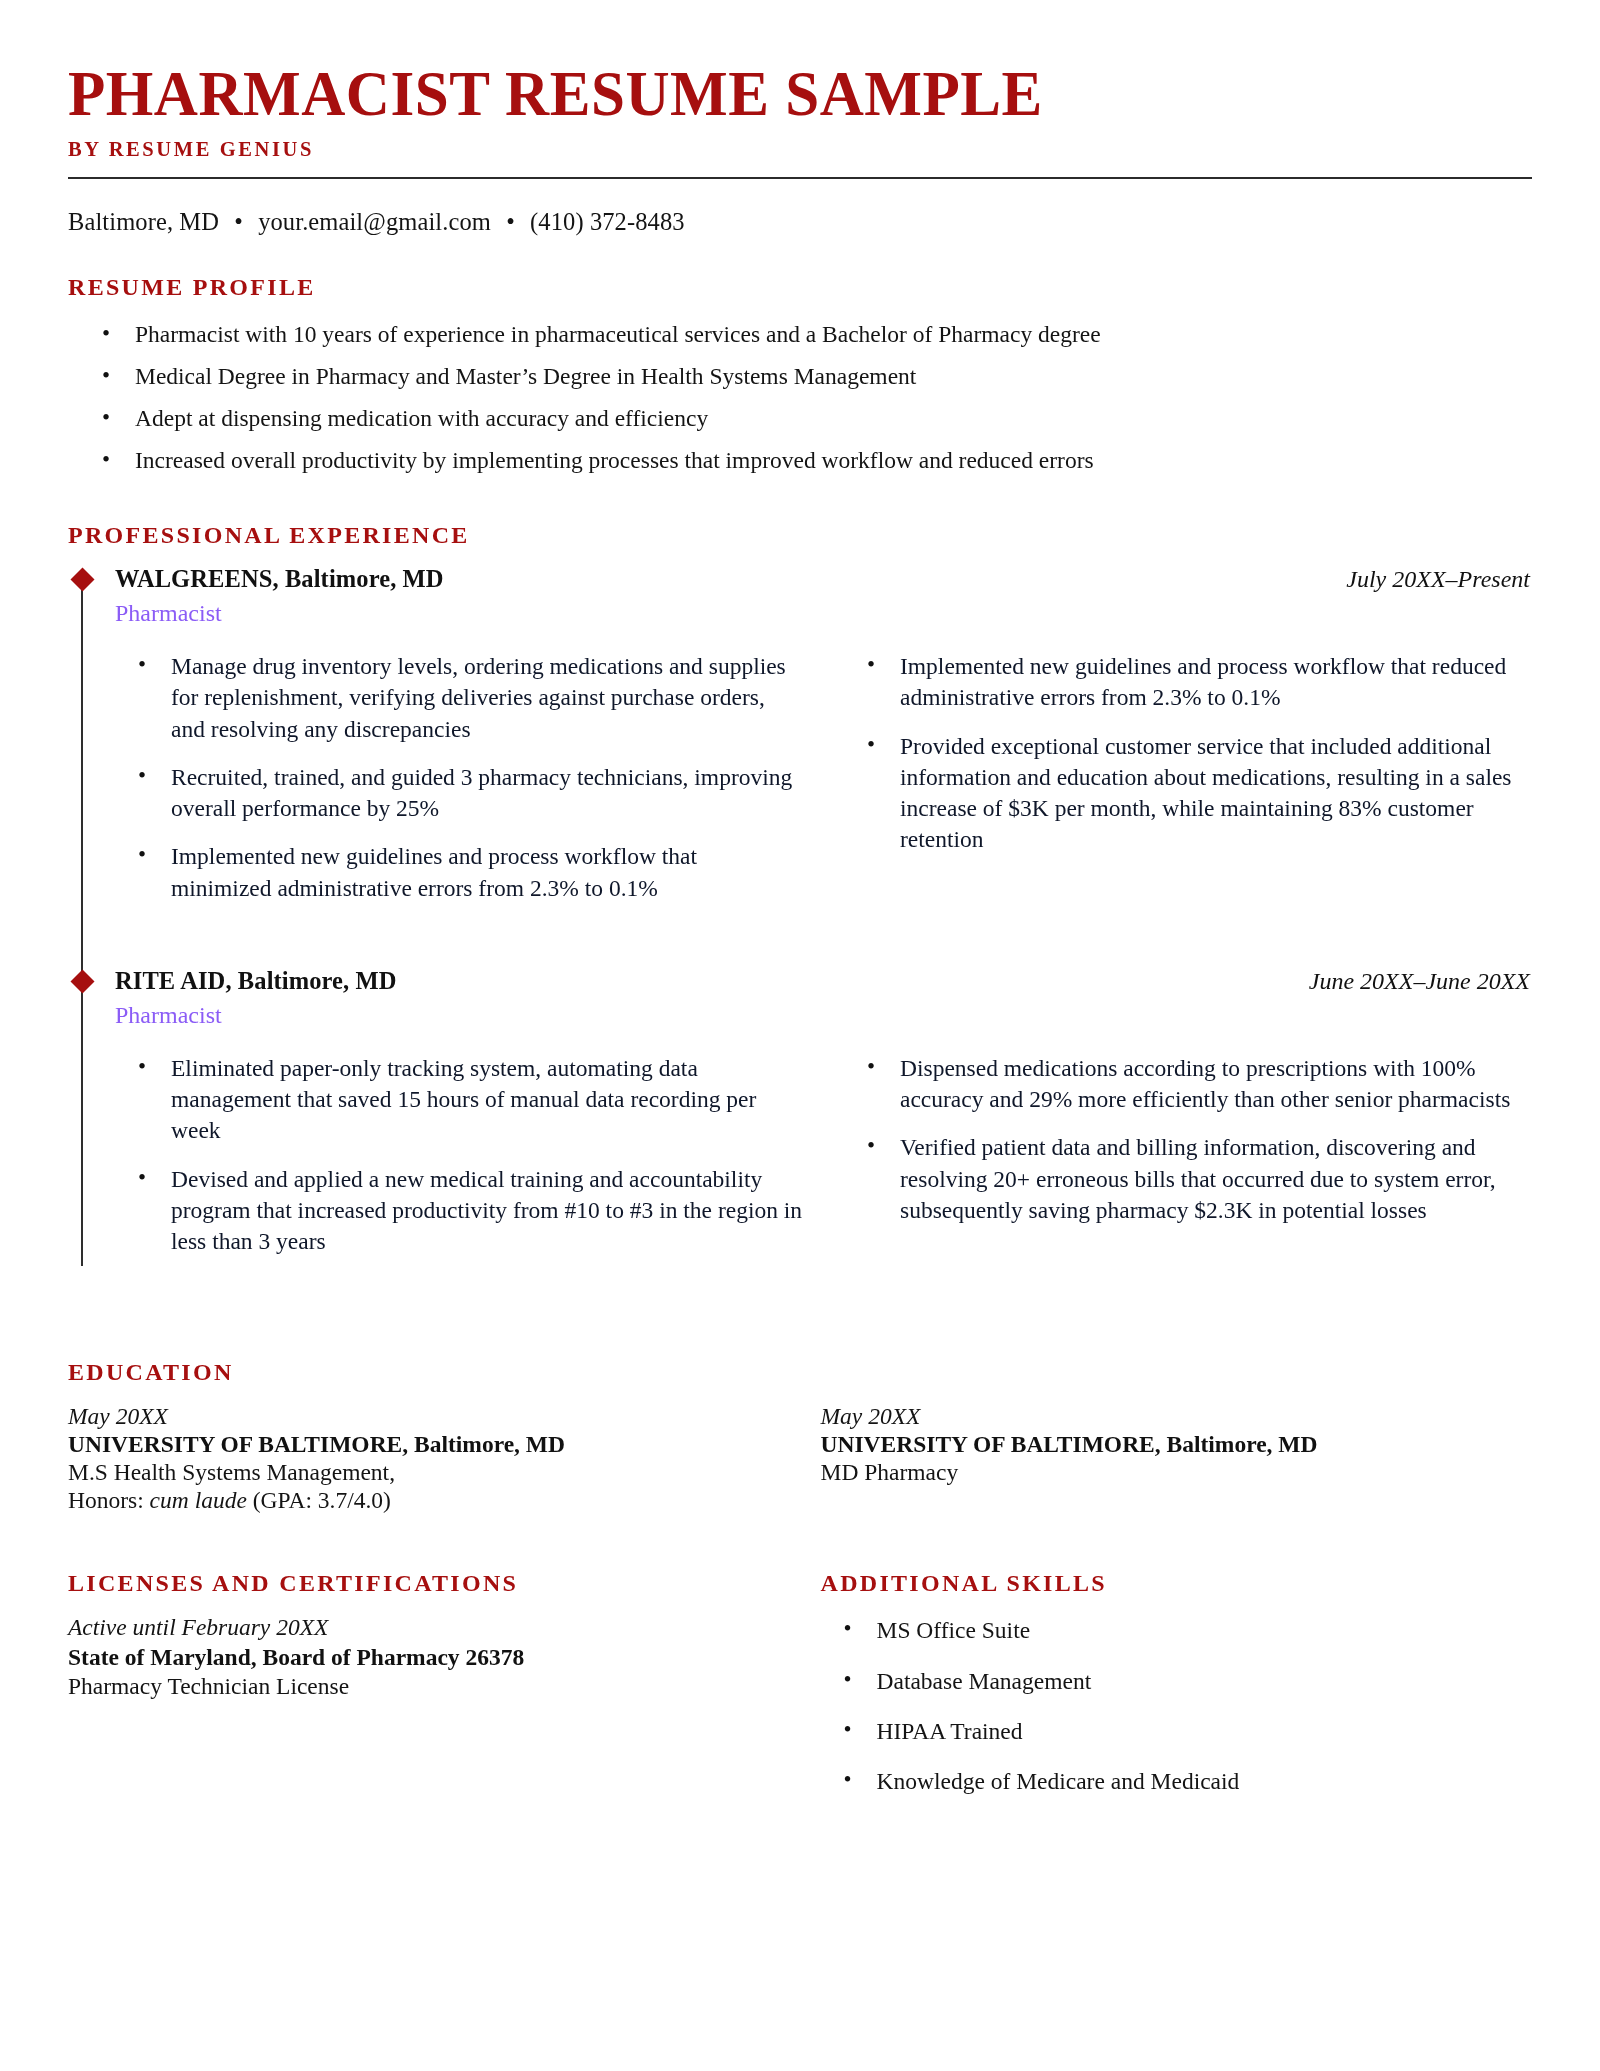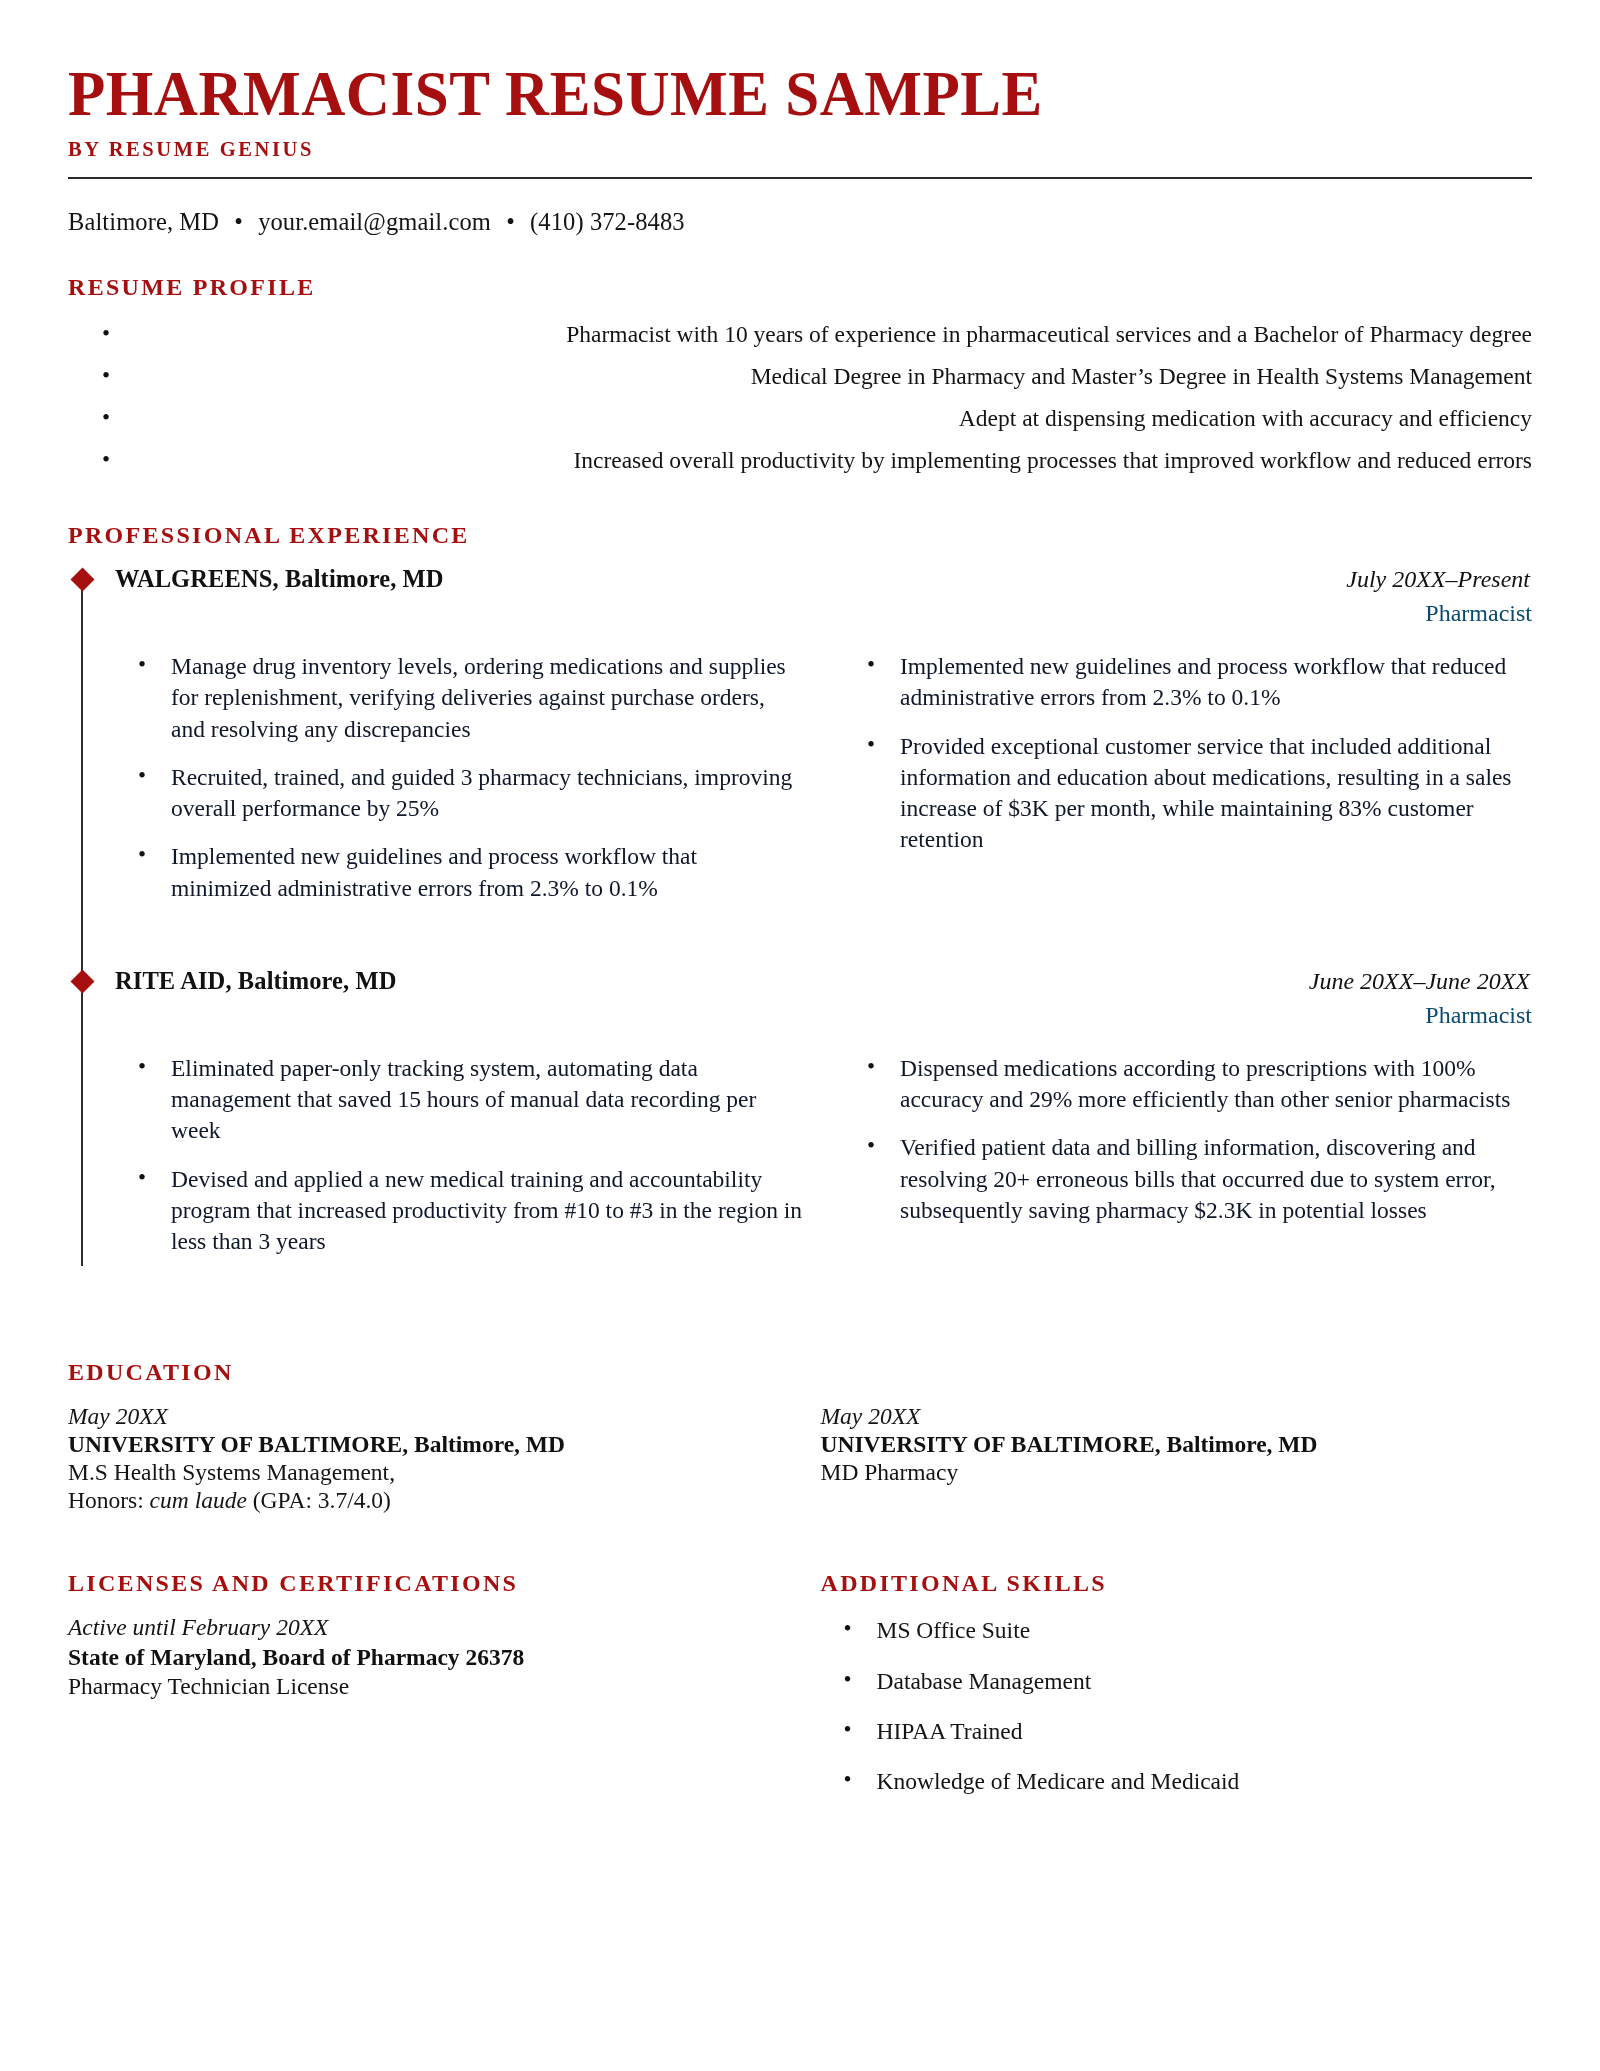--- a/index.html
+++ b/index.html
@@ -66,21 +66,20 @@
   }
 
   .section { margin-top: 0; }
 
   
   #profile-section { margin-top: 38px; }
   .profile-list {
     list-style: none;
     margin: 18px 0 0 0;
     padding: 0;
-    text-align: right;
   }
   .profile-list li {
     position: relative;
     padding-left: 67px;
     font-size: 23.5px;
     line-height: 1.36;
     margin-bottom: 10px;
     color: #141414;
   }
   .profile-list li:before {
@@ -136,22 +135,21 @@
   .job-dates {
     font-size: 24px;
     font-style: italic;
     color: #111;
     white-space: nowrap;
     padding-right: 2px;
   }
   .job-role {
     margin-top: 7px;
     font-size: 24px;
-    color: #0c4a6e;
-    text-align: right;
+    color: #8b5cf6;
   }
 
   .job-cols {
     display: flex;
     gap: 41px;
     margin-top: 24px;
   }
   .job-col { width: 50%; }
 
   .bullets { list-style: none; margin: 0; padding: 0; }

